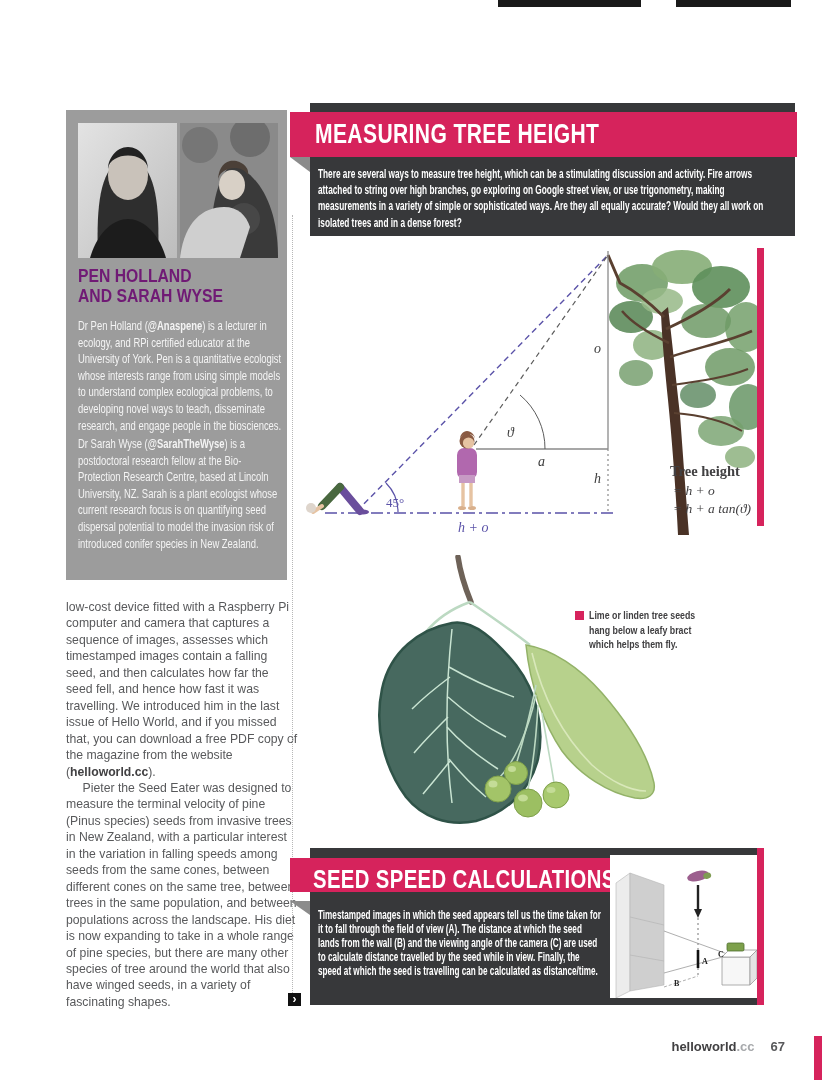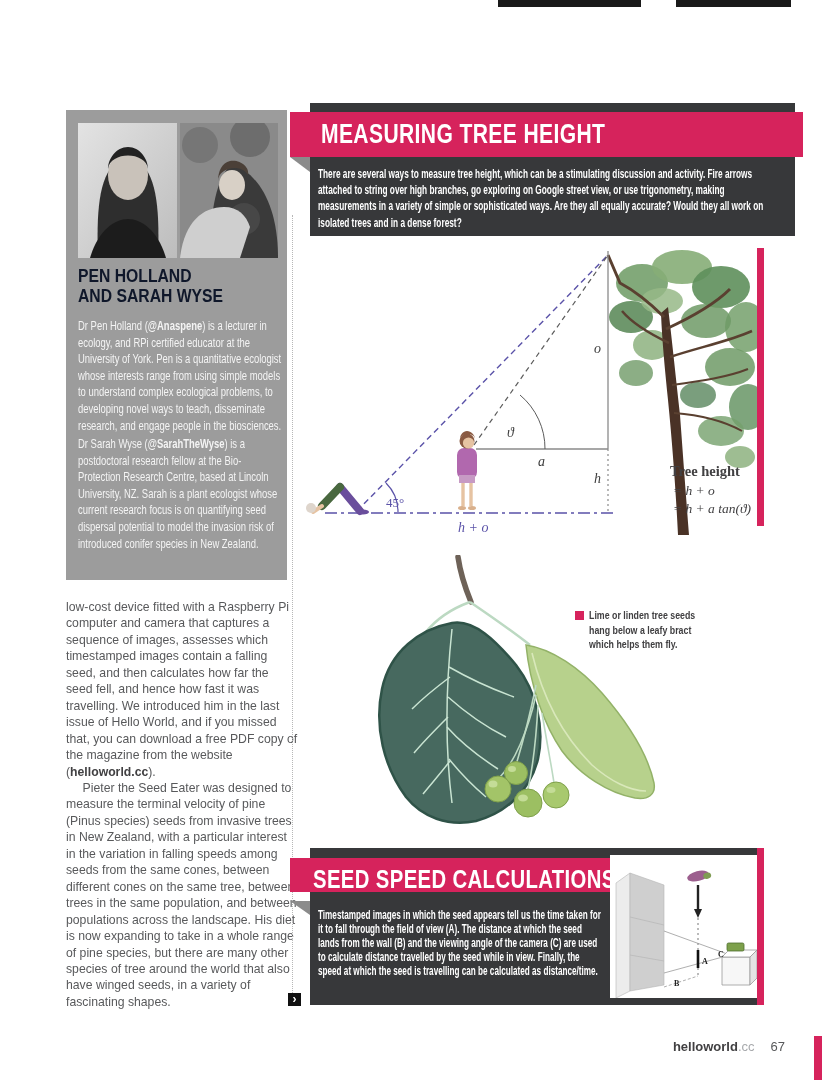--- a/index.html
+++ b/index.html
@@ -41,21 +41,21 @@
       <rect width="98" height="135" fill="#8a8a8a"></rect>
       <circle cx="20" cy="22" r="18" fill="#767676"></circle>
       <circle cx="70" cy="14" r="20" fill="#6d6d6d"></circle>
       <path d="M52 40 C80 52 98 84 98 135 L30 135 C30 88 36 56 52 40 Z" fill="#3a3a3a"></path>
       <circle cx="64" cy="96" r="16" fill="#474747"></circle>
       <path d="M0 135 C4 100 22 84 44 84 C58 84 66 92 70 104 L60 135 Z" fill="#cfcfcf"></path>
       <ellipse cx="52" cy="62" rx="13" ry="15" fill="#d8d0c6"></ellipse>
       <path d="M38 58 C38 44 62 40 68 52 C70 44 60 36 50 38 C42 40 38 48 38 58 Z" fill="#4b4038"></path>
     </svg>
 
-    <div class="abs" style="left:12px;top:156px;color:#0f172a;font-weight:bold;font-size:18.5px;line-height:20px;">
+    <div class="abs" style="left:12px;top:156px;color:#701a75;font-weight:bold;font-size:18.5px;line-height:20px;">
       <span class="cx" style="transform:scaleX(0.85);white-space:nowrap;">PEN HOLLAND</span>
       <span class="cx" style="transform:scaleX(0.85);white-space:nowrap;">AND SARAH WYSE</span>
     </div>
 
     <div class="abs cx" style="left:12px;top:208px;width:272px;transform:scaleX(0.75);
                 color:#f4f4f4;font-size:12.6px;line-height:16.6px;">
       <span>Dr Pen Holland (</span><b>@Anaspene</b><span>) is a lecturer in ecology, and RPi certified educator at the University of York. Pen is a quantitative ecologist whose interests range from using simple models to understand complex ecological problems, to developing novel ways to teach, disseminate research, and engage people in the biosciences.</span>
     </div>
 
     <div class="abs cx" style="left:12px;top:326px;width:272px;transform:scaleX(0.75);
@@ -67,21 +67,21 @@
   <div class="abs cx" style="left:66px;top:599px;width:252px;transform:scaleX(0.92);
               color:#58595b;font-size:13.3px;line-height:16.45px;">
     <p style="margin:0;"><span>low-cost device fitted with a Raspberry Pi computer and camera that captures a sequence of images, assesses which timestamped images contain a falling seed, and then calculates how far the seed fell, and hence how fast it was travelling. We introduced him in the last issue of Hello World, and if you missed that, you can download a free PDF copy of the magazine from the website (</span><b style="color:#414042;">helloworld.cc</b><span>).</span></p>
     <p style="margin:0;text-indent:18px;">Pieter the Seed Eater was designed to measure the terminal velocity of pine (Pinus species) seeds from invasive trees in New Zealand, with a particular interest in the variation in falling speeds among seeds from the same cones, between different cones on the same tree, between trees in the same population, and between populations across the landscape. His diet is now expanding to take in a whole range of pine species, but there are many other species of tree around the world that also have winged seeds, in a variety of fascinating shapes.</p>
   </div>
 
   <div class="abs" style="left:292px;top:215px;width:0;height:780px;border-left:1px dotted #b7b7b7;"></div>
 
   <div class="abs" style="left:310px;top:103px;width:485px;height:133px;background:#37383a;"></div>
   <div class="abs" style="left:290px;top:112px;width:505px;height:45px;background:#d6235c;
-              line-height:45px;padding-left:8px;">
+              line-height:45px;padding-left:2px;">
     <span class="bannertitle" style="font-size:27px;margin-left:23px;">MEASURING TREE HEIGHT</span>
   </div>
   <div class="abs" style="left:290px;top:157px;width:20px;height:15px;background:#8b8b8b;
               clip-path:polygon(0 0,100% 0,100% 100%);"></div>
   <div class="abs cx boxtext" style="left:318px;top:166px;width:660px;transform:scaleX(0.68);
               font-size:12.2px;line-height:16.2px;">There are several ways to measure tree height, which can be a stimulating discussion and activity. Fire arrows attached to string over high branches, go exploring on Google street view, or use trigonometry, making measurements in a variety of simple or sophisticated ways. Are they all equally accurate? Would they all work on isolated trees and in a dense forest?</div>
 
   <svg class="abs" style="left:300px;top:245px;" width="460" height="295" viewBox="0 0 460 295">
 
     <g>
@@ -229,19 +229,19 @@
               clip-path:polygon(0 0,100% 0,100% 100%);"></div>
 
   <div class="abs cx boxtext" style="left:318px;top:909px;width:420px;transform:scaleX(0.68);
               font-size:12px;line-height:13.9px;">Timestamped images in which the seed appears tell us the time taken for it to fall through the field of view (A). The distance at which the seed lands from the wall (B) and the viewing angle of the camera (C) are used to calculate distance travelled by the seed while in view. Finally, the speed at which the seed is travelling can be calculated as distance/time.</div>
 
   <div class="abs" style="left:288px;top:993px;width:13px;height:13px;background:#111;color:#fff;
               font-size:12px;font-weight:bold;line-height:12px;text-align:center;">
     <span>›</span>
   </div>
 
-  <div class="abs" style="left:520px;top:1039px;width:265px;text-align:right;font-size:13px;color:#414042;">
+  <div class="abs" style="left:520px;top:1039px;width:265px;text-align:right;font-size:13px;color:#414042;font-weight:bold;">
     <b>helloworld</b><span style="color:#a7a9ac;">.cc</span><span style="display:inline-block;width:16px;"></span><span style="color:#58595b;">67</span>
   </div>
 
   <div class="abs" style="left:814px;top:1036px;width:8px;height:44px;background:#d6235c;"></div>
 
 </div>
 
 </body></html>

